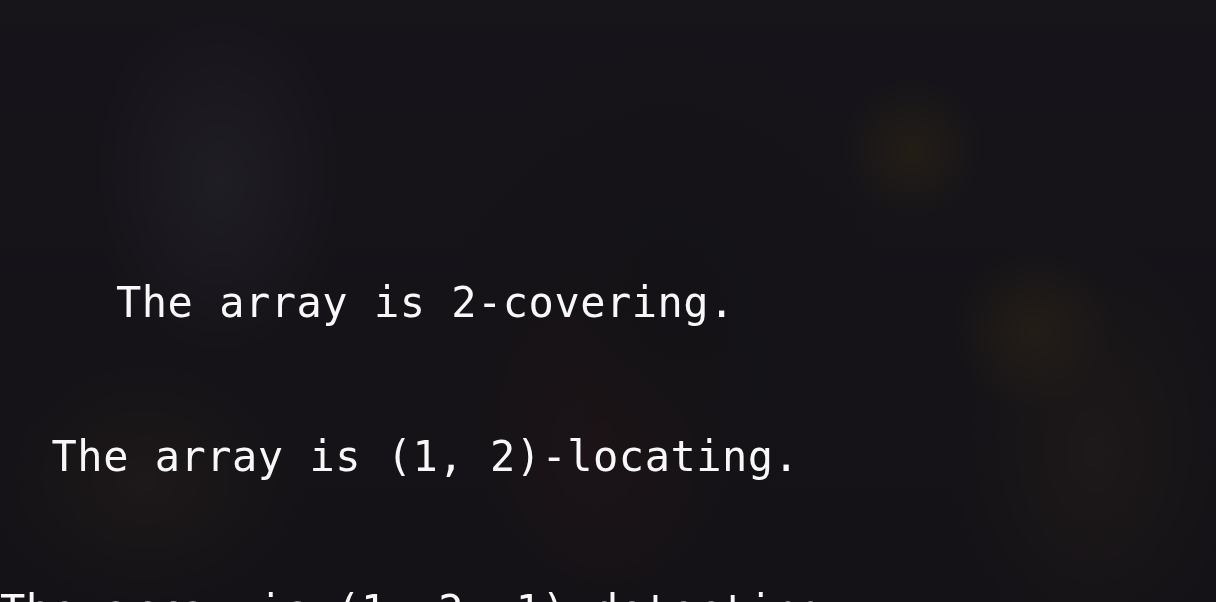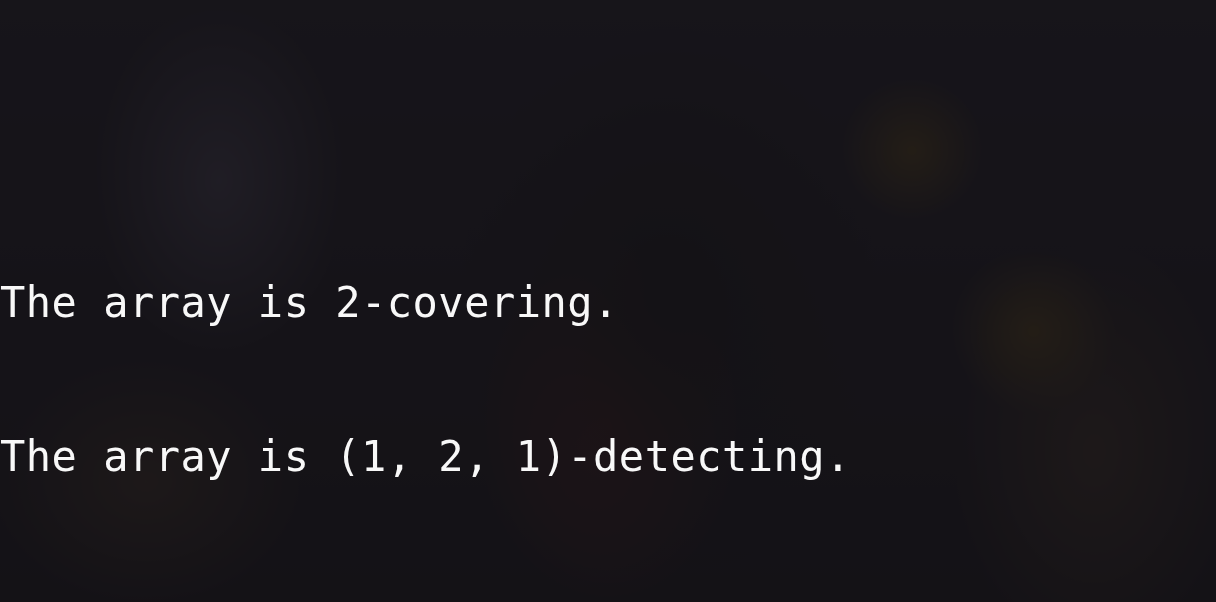--- a/index.html
+++ b/index.html
@@ -34,24 +34,26 @@
       top: 175px;
       left: 0;
       color: #f8f8f8;
       font-size: 42px;
       line-height: 1.22;
       white-space: pre;
       letter-spacing: 0.5px;
     }
     .terminal-output .line {
       display: block;
+      text-align: center;
     }
   </style>
 </head>
 <body>
 
 <div class="bg-art"></div>
 
 <div class="terminal-output">
   <span class="line">The array is 2-covering.</span>
+  <span class="line">The array is (1, 2)-locating.</span>
   <span class="line">The array is (1, 2, 1)-detecting.</span>
   
 </div>
 
 </body></html>

